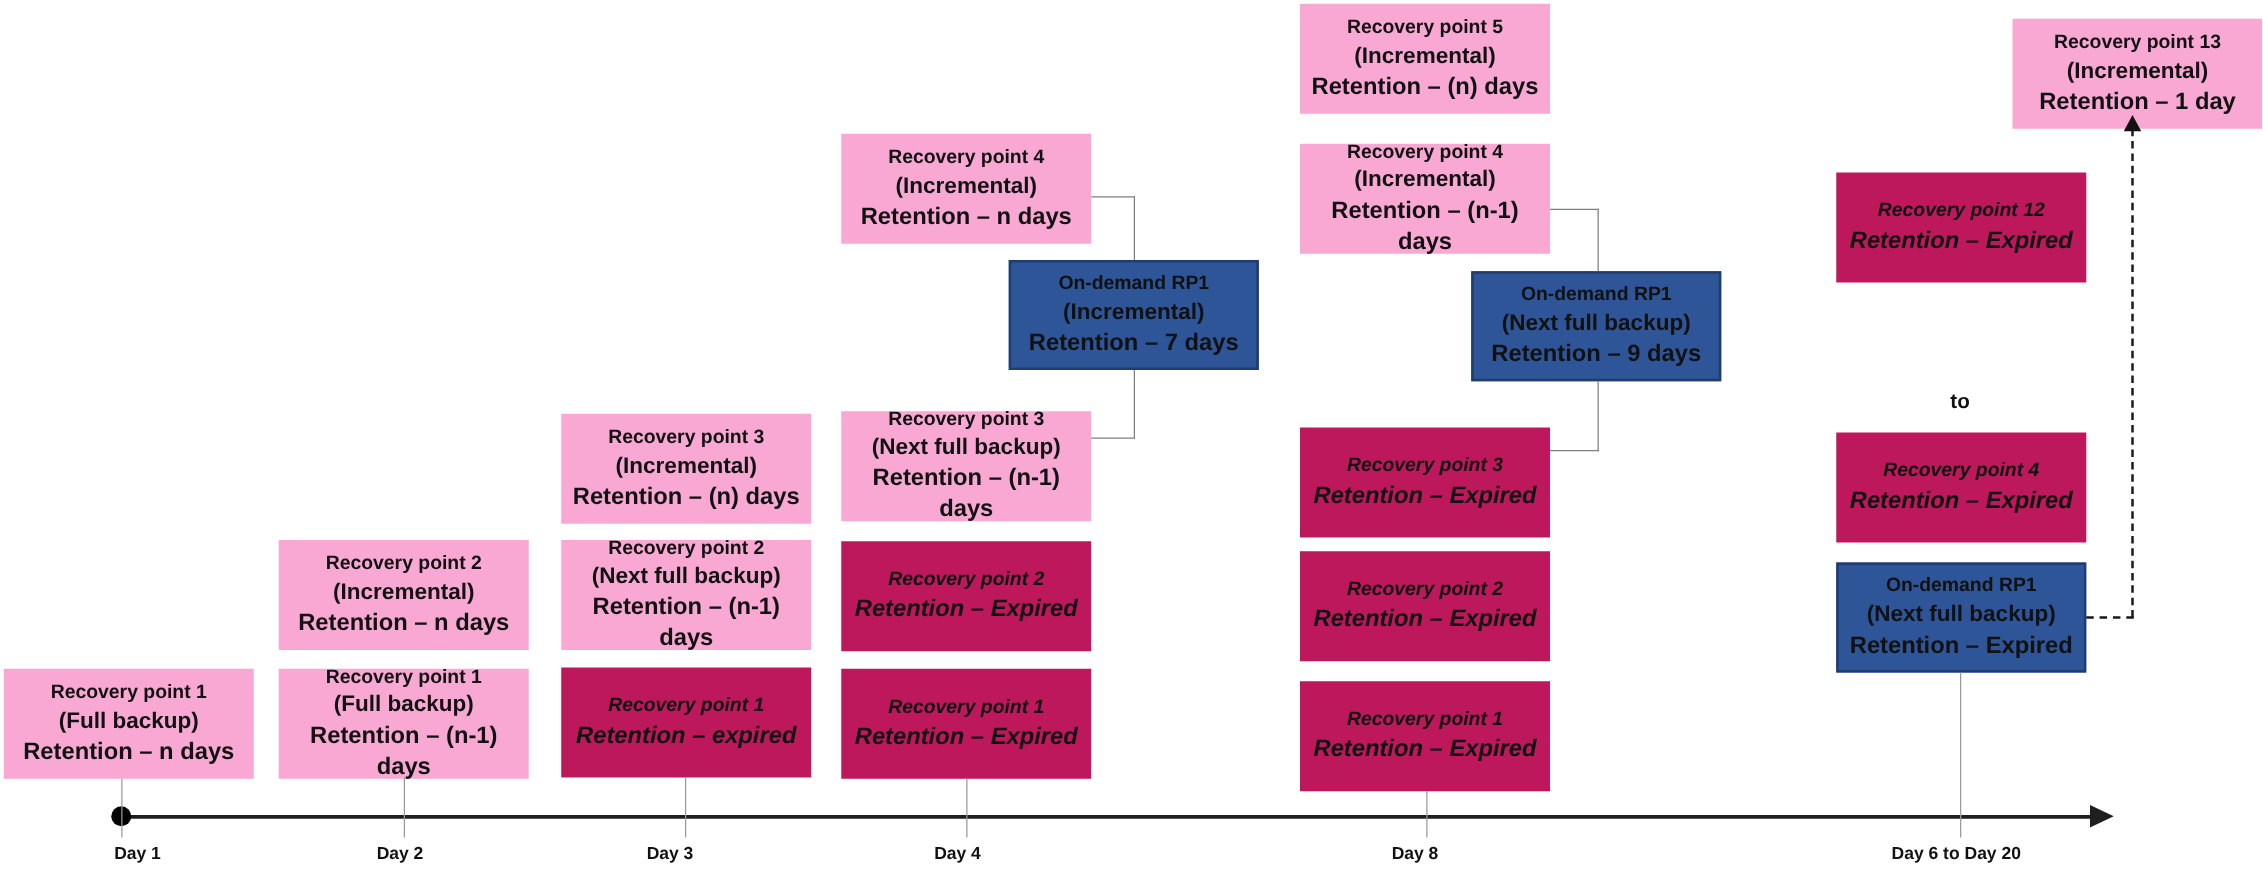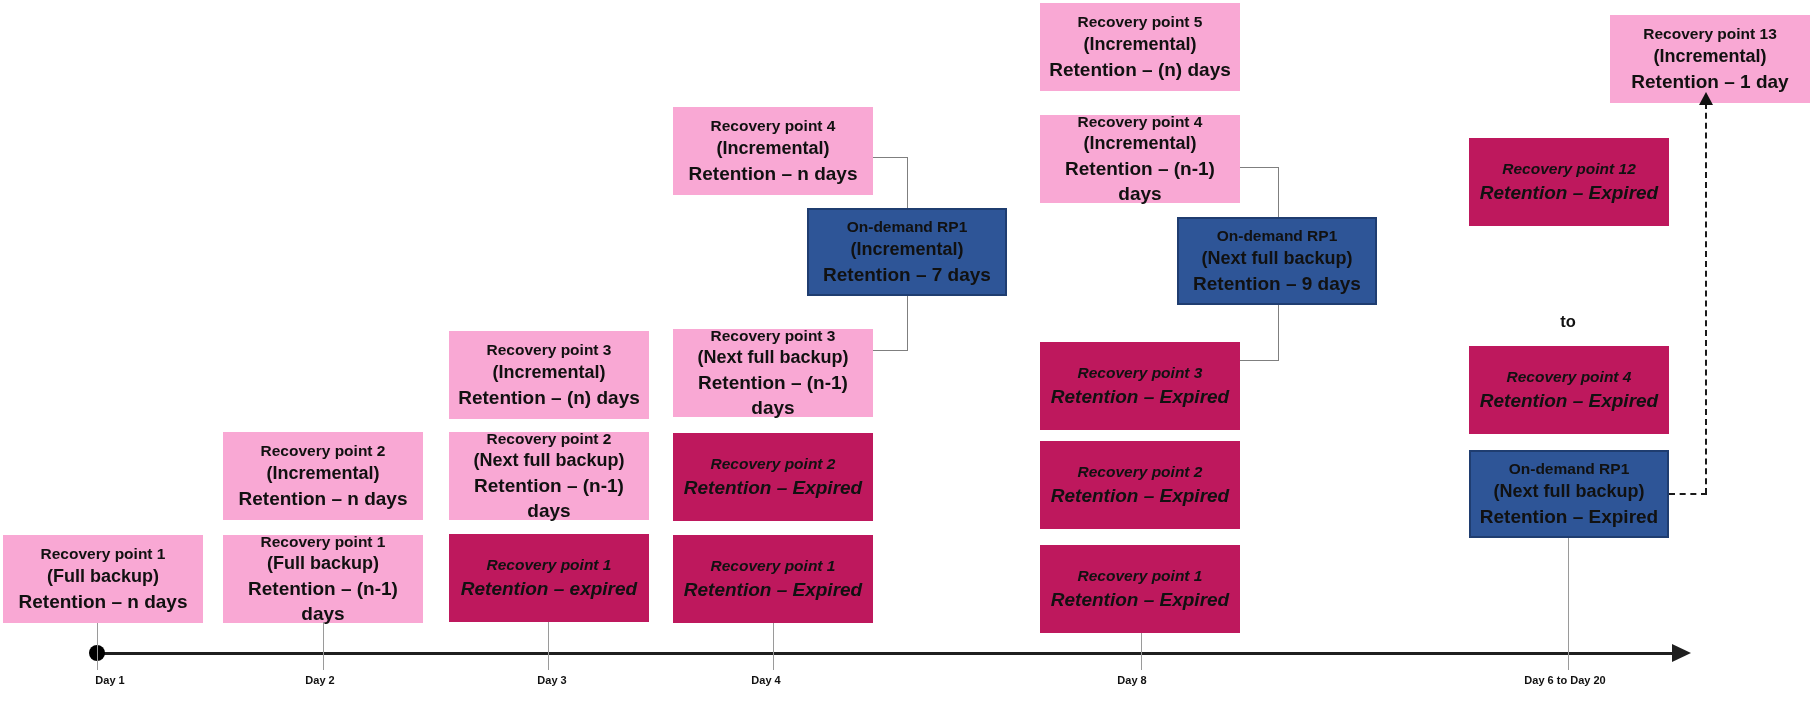--- a/index.html
+++ b/index.html
@@ -31,21 +31,21 @@
   .tick{position:absolute;border-left:1.5px solid #9a9a9a;width:0;}
   #axis{position:absolute;left:97px;top:652px;width:1578px;height:3px;background:#1f1f1f;}
   #axis-dot{position:absolute;left:89px;top:645px;width:16px;height:16px;border-radius:50%;background:#000;}
   #axis-head{
     position:absolute;left:1672px;top:644px;width:0;height:0;
     border-top:9px solid transparent;border-bottom:9px solid transparent;
     border-left:19px solid #1f1f1f;
   }
   .day-label{
     position:absolute;top:674px;transform:translateX(-50%);
-    font-size:11px;font-weight:700;white-space:nowrap;text-align:right;
+    font-size:14px;font-weight:700;white-space:nowrap;text-align:right;
   }
   .to-label{
     position:absolute;left:1568px;top:284px;transform:translateX(-50%);
     font-size:16.5px;font-weight:700;margin-top:28px;
   }
 </style>
 </head>
 <body>
 
 <div id="stage">
@@ -174,18 +174,18 @@
 
   <div class="tick" style="left:97px;top:623px;height:47px"></div>
   <div class="tick" style="left:323px;top:622px;height:48px"></div>
   <div class="tick" style="left:548px;top:622px;height:48px"></div>
   <div class="tick" style="left:773px;top:623px;height:47px"></div>
   <div class="tick" style="left:1141px;top:633px;height:37px"></div>
   <div class="tick" style="left:1568px;top:538px;height:132px"></div>
 
   <div class="day-label" style="left:110px">Day 1</div>
   <div class="day-label" style="left:320px">Day 2</div>
-  <div class="day-label" style="left:552px">Day 3</div>
+  <div class="day-label" style="left:536px">Day 3</div>
   <div class="day-label" style="left:766px">Day 4</div>
   <div class="day-label" style="left:1132px">Day 8</div>
   <div class="day-label" style="left:1565px">Day 6 to Day 20</div>
 
 </div>
 
 </body></html>

